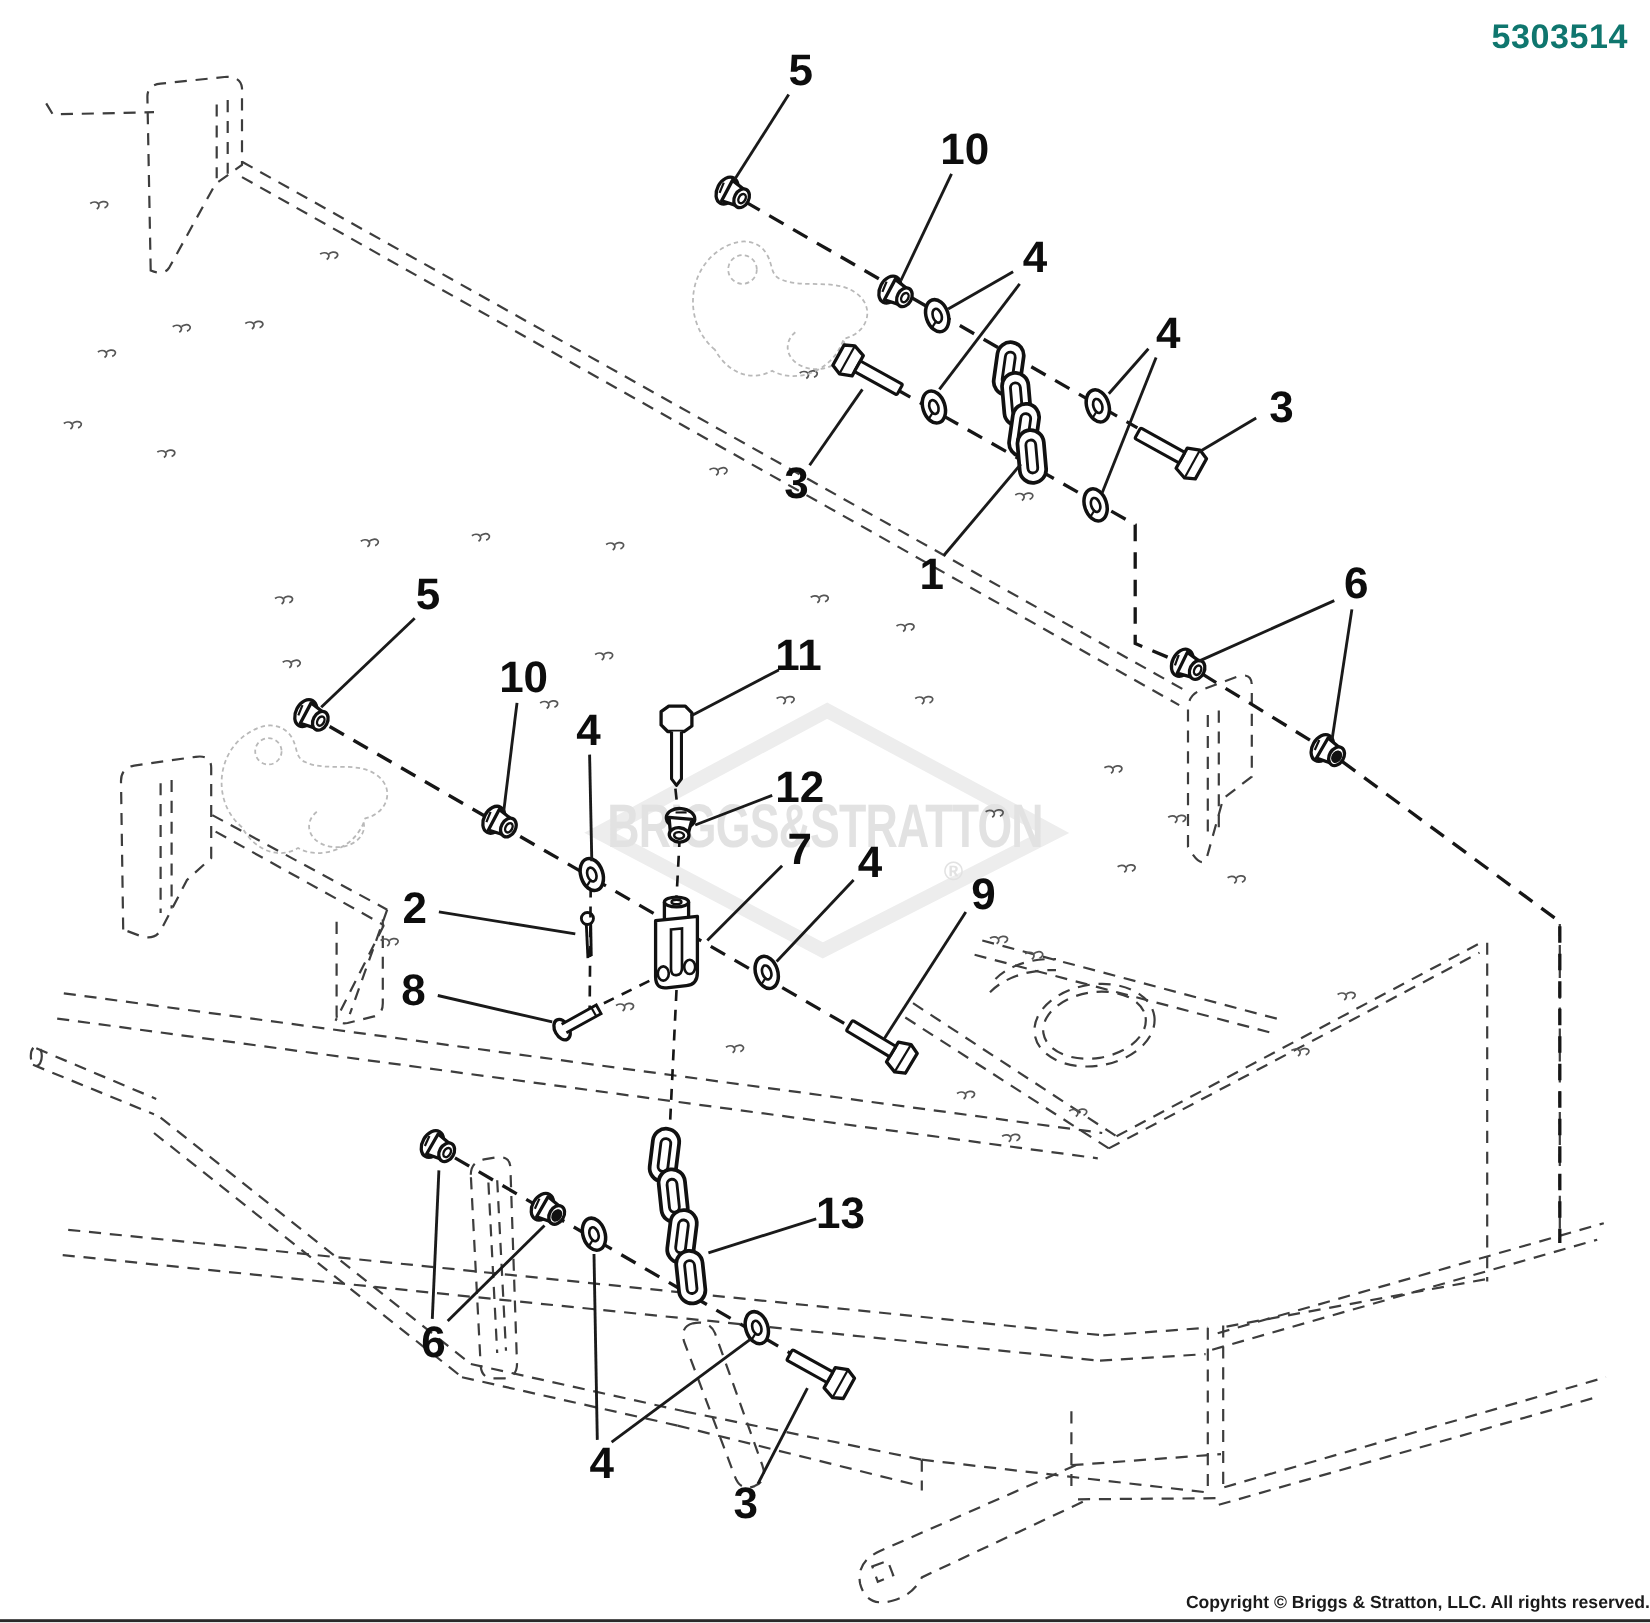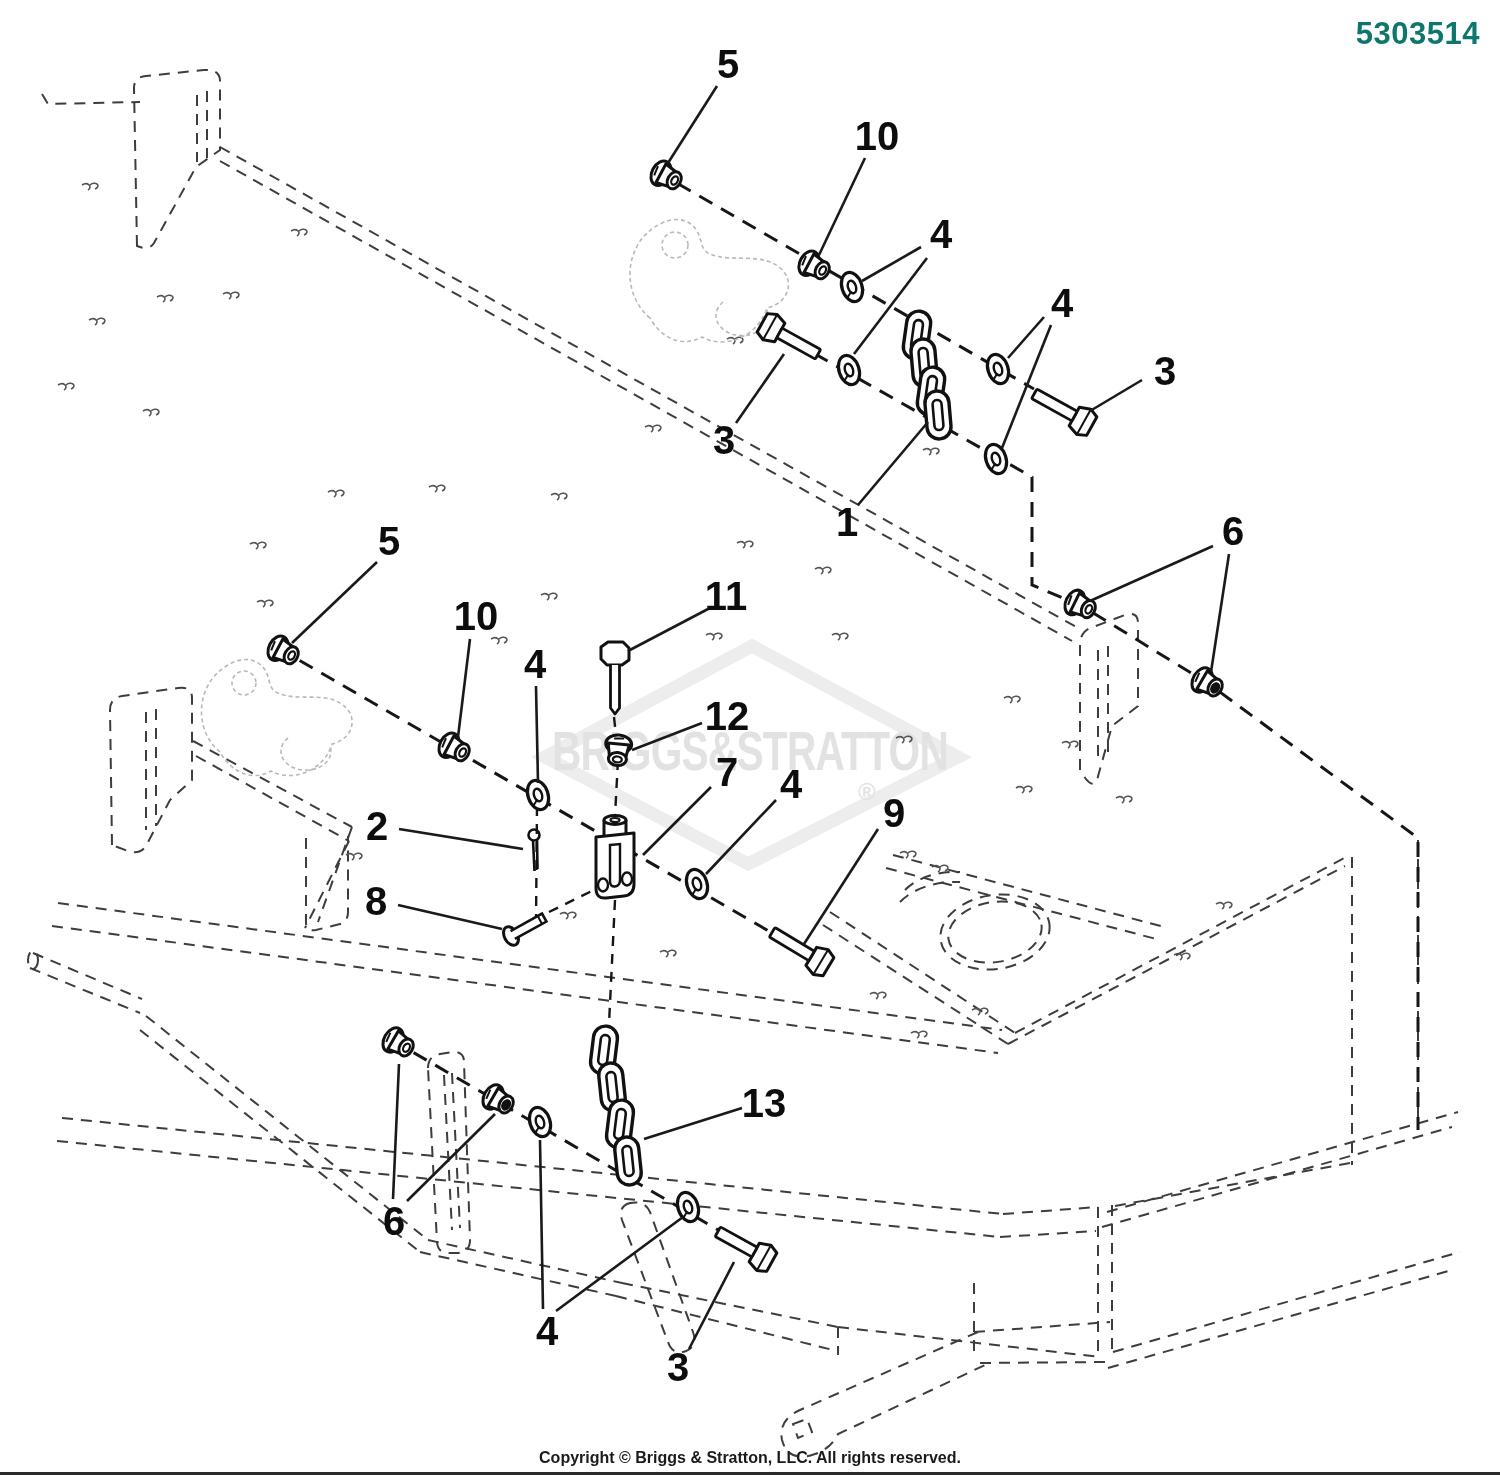--- a/index.html
+++ b/index.html
@@ -1,21 +1,21 @@
 <!DOCTYPE html>
 <html><head>
 <meta charset="utf-8">
 <style>
   html,body{margin:0;padding:0;background:#fff;}
   .stage{position:relative;width:1500px;height:1475px;background:#fff;overflow:hidden;
          font-family:"Liberation Sans",sans-serif;}
   svg{position:absolute;left:0;top:0;}
   .part-number{position:absolute;top:16px;right:20px;font:700 31px "Liberation Sans",sans-serif;
                color:#0f766e;letter-spacing:.5px;}
-  .copyright{position:absolute;left:0;right:0;bottom:8px;text-align:center;
+  .copyright{position:absolute;left:0;right:0;bottom:8px;text-align:right;
              font:700 16px "Liberation Sans",sans-serif;color:#1a1a1a;}
   .bottom-bar{position:absolute;left:0;right:0;bottom:0;height:3px;background:#2a2a2a;}
 
   
   .deck{stroke:#3d3d3d;stroke-width:2;fill:none;stroke-dasharray:11 8;stroke-linecap:butt;}
   .ghost{stroke:#b9b9b9;stroke-width:1.6;fill:none;stroke-dasharray:4 3;}
   .axis{stroke:#161616;stroke-width:3;fill:none;stroke-dasharray:15 10;}
   .axis-thin{stroke:#161616;stroke-width:2.4;fill:none;stroke-dasharray:10 8;}
   #callout-layer line{stroke:#1a1a1a;stroke-width:2.6;}
   #callout-layer text{font:700 40px "Liberation Sans",sans-serif;fill:#0d0d0d;

